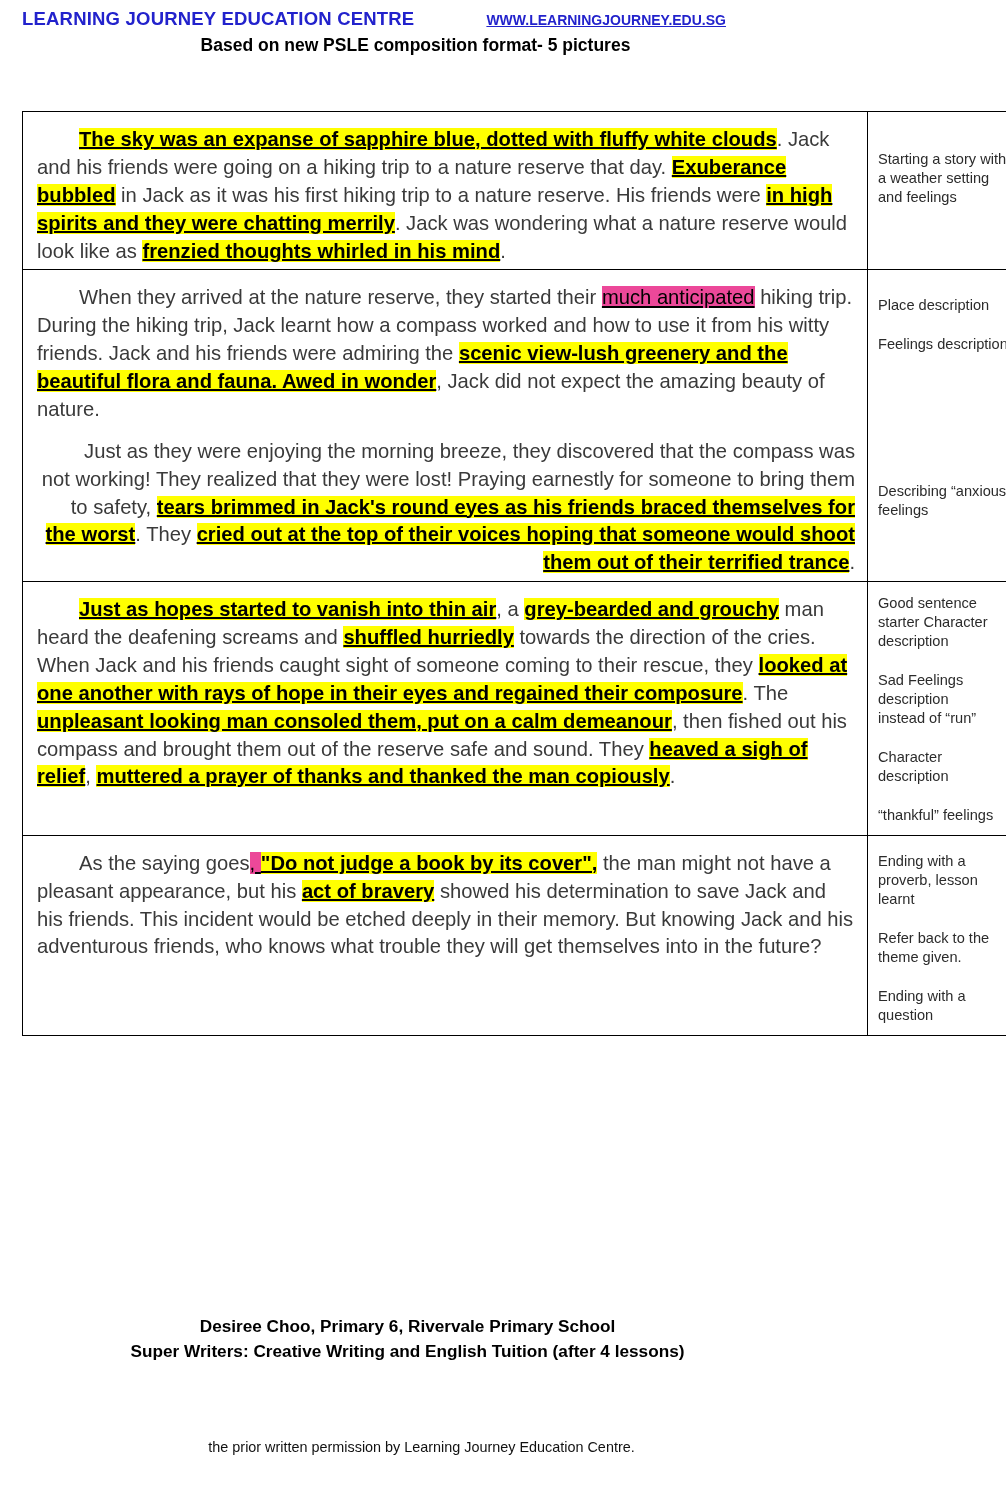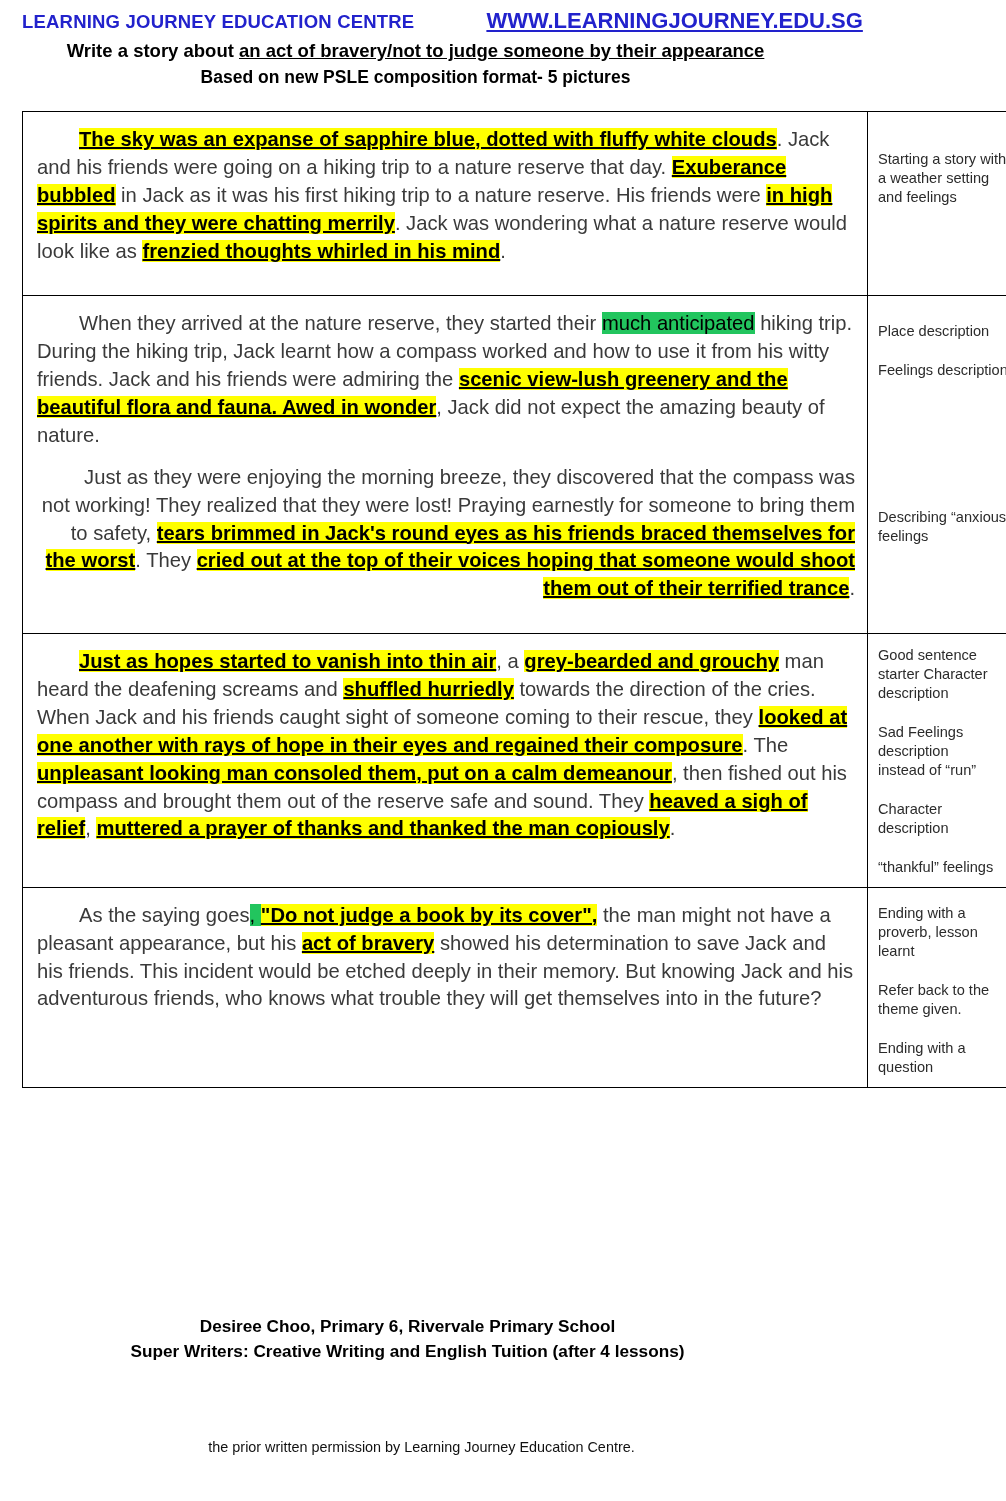--- a/index.html
+++ b/index.html
@@ -22,21 +22,21 @@
     color:#2222cc;
     font-weight:bold;
     font-size:18.5px;
     letter-spacing:.2px;
     padding-left:22px;
     white-space:nowrap;
   }
   .site{
     color:#2222cc;
     font-weight:bold;
-    font-size:22px;
+    font-size:14px;
     text-decoration:underline;
     margin-left:72px;
     white-space:nowrap;
   }
   .title-line{
     text-align:center;
     font-weight:bold;
     font-size:18.5px;
     color:#000;
     margin-top:6px;
@@ -59,41 +59,42 @@
     border-collapse:collapse;
     table-layout:fixed;
   }
   .tbl td{
     border:1.6px solid #000;
     vertical-align:top;
     padding:0;
   }
   td.story{
     width:818px;
-    padding:14px 12px 30px 14px;
+    padding:14px 12px 4px 14px;
   }
   td.notes{
     width:138px;
     padding:26px 6px 10px 10px;
   }
   .story p{
     margin:0 0 14px 0;
     font-size:20.2px;
     line-height:1.38;
     color:#3a3a3a;
     text-align:left;
   }
   .story p:last-child{margin-bottom:0;}
   .story p.ind{text-indent:42px;}
   .story p.ind2{text-indent:30px;text-align:right;}
 
   mark.hl{
-    background:#22c55e;
+    background:#ec4899;
     color:#000;
     padding:0;
+    text-decoration:underline;
   }
   b.key{
     background:#ffff00;
     color:#000;
     font-weight:bold;
     text-decoration:underline;
     text-underline-offset:1px;
   }
 
   .notes-block{
@@ -130,21 +131,20 @@
 </head>
 <body>
 
 <div class="page">
 
   <div class="hdr-row">
     <span class="brand">LEARNING JOURNEY EDUCATION CENTRE</span>
     <a class="site" href="#">WWW.LEARNINGJOURNEY.EDU.SG</a>
   </div>
 
-  <div class="title-line"><span>Write a story about </span><span class="u">an act of bravery/not to judge someone by their appearance</span></div>
 
   <div class="subtitle-line">Based on new PSLE composition format- 5 pictures</div>
 
   <table class="tbl">
     <tbody>
       <tr>
         <td class="story">
             <p class="ind"><b class="key">The sky was an expanse of sapphire blue, dotted with fluffy white clouds</b><span>. Jack and his friends were going on a hiking trip to a nature reserve that day. </span><b class="key">Exuberance bubbled</b><span> in Jack as it was his first hiking trip to a nature reserve. His friends were </span><b class="key">in high spirits and they were chatting merrily</b><span>. Jack was wondering what a nature reserve would look like as </span><b class="key">frenzied thoughts whirled in his mind</b><span>.</span></p>
           </td>
         <td class="notes" style="padding-top: 38px;">

